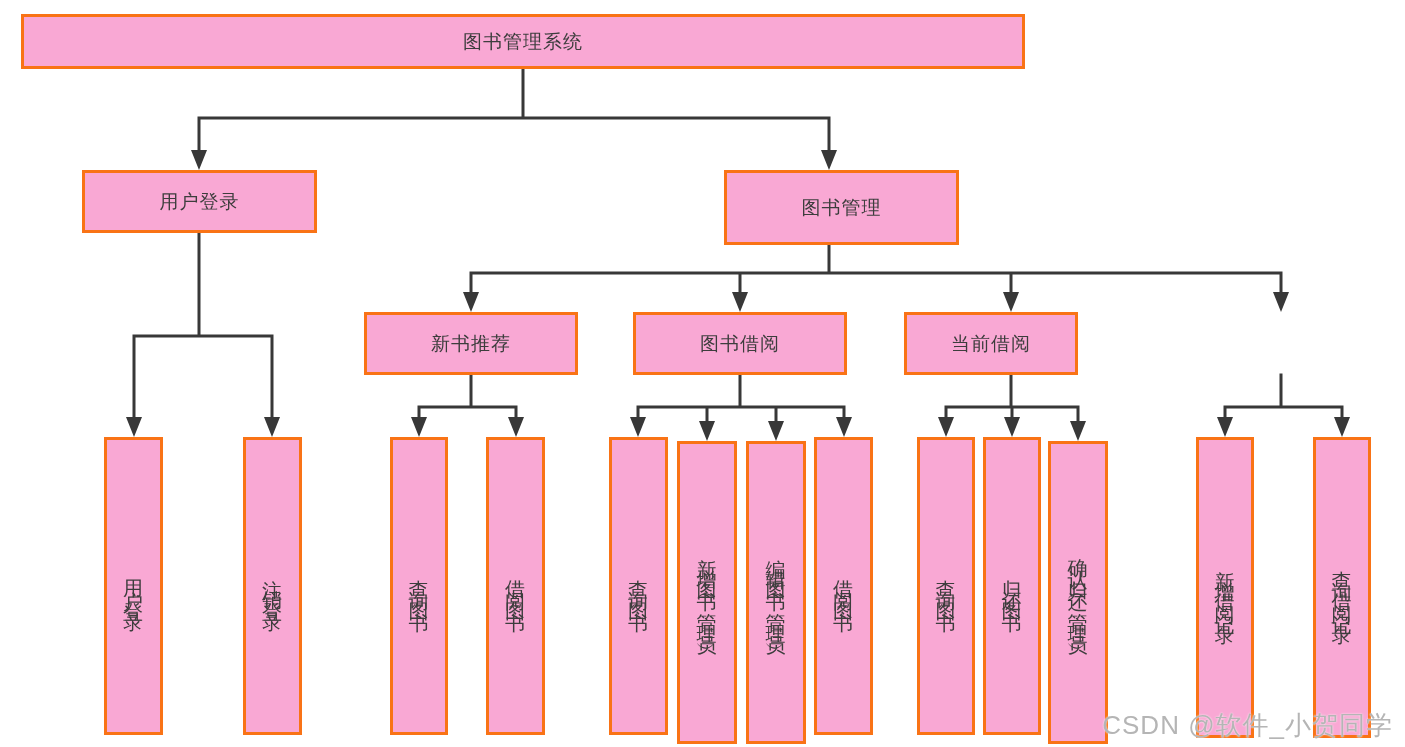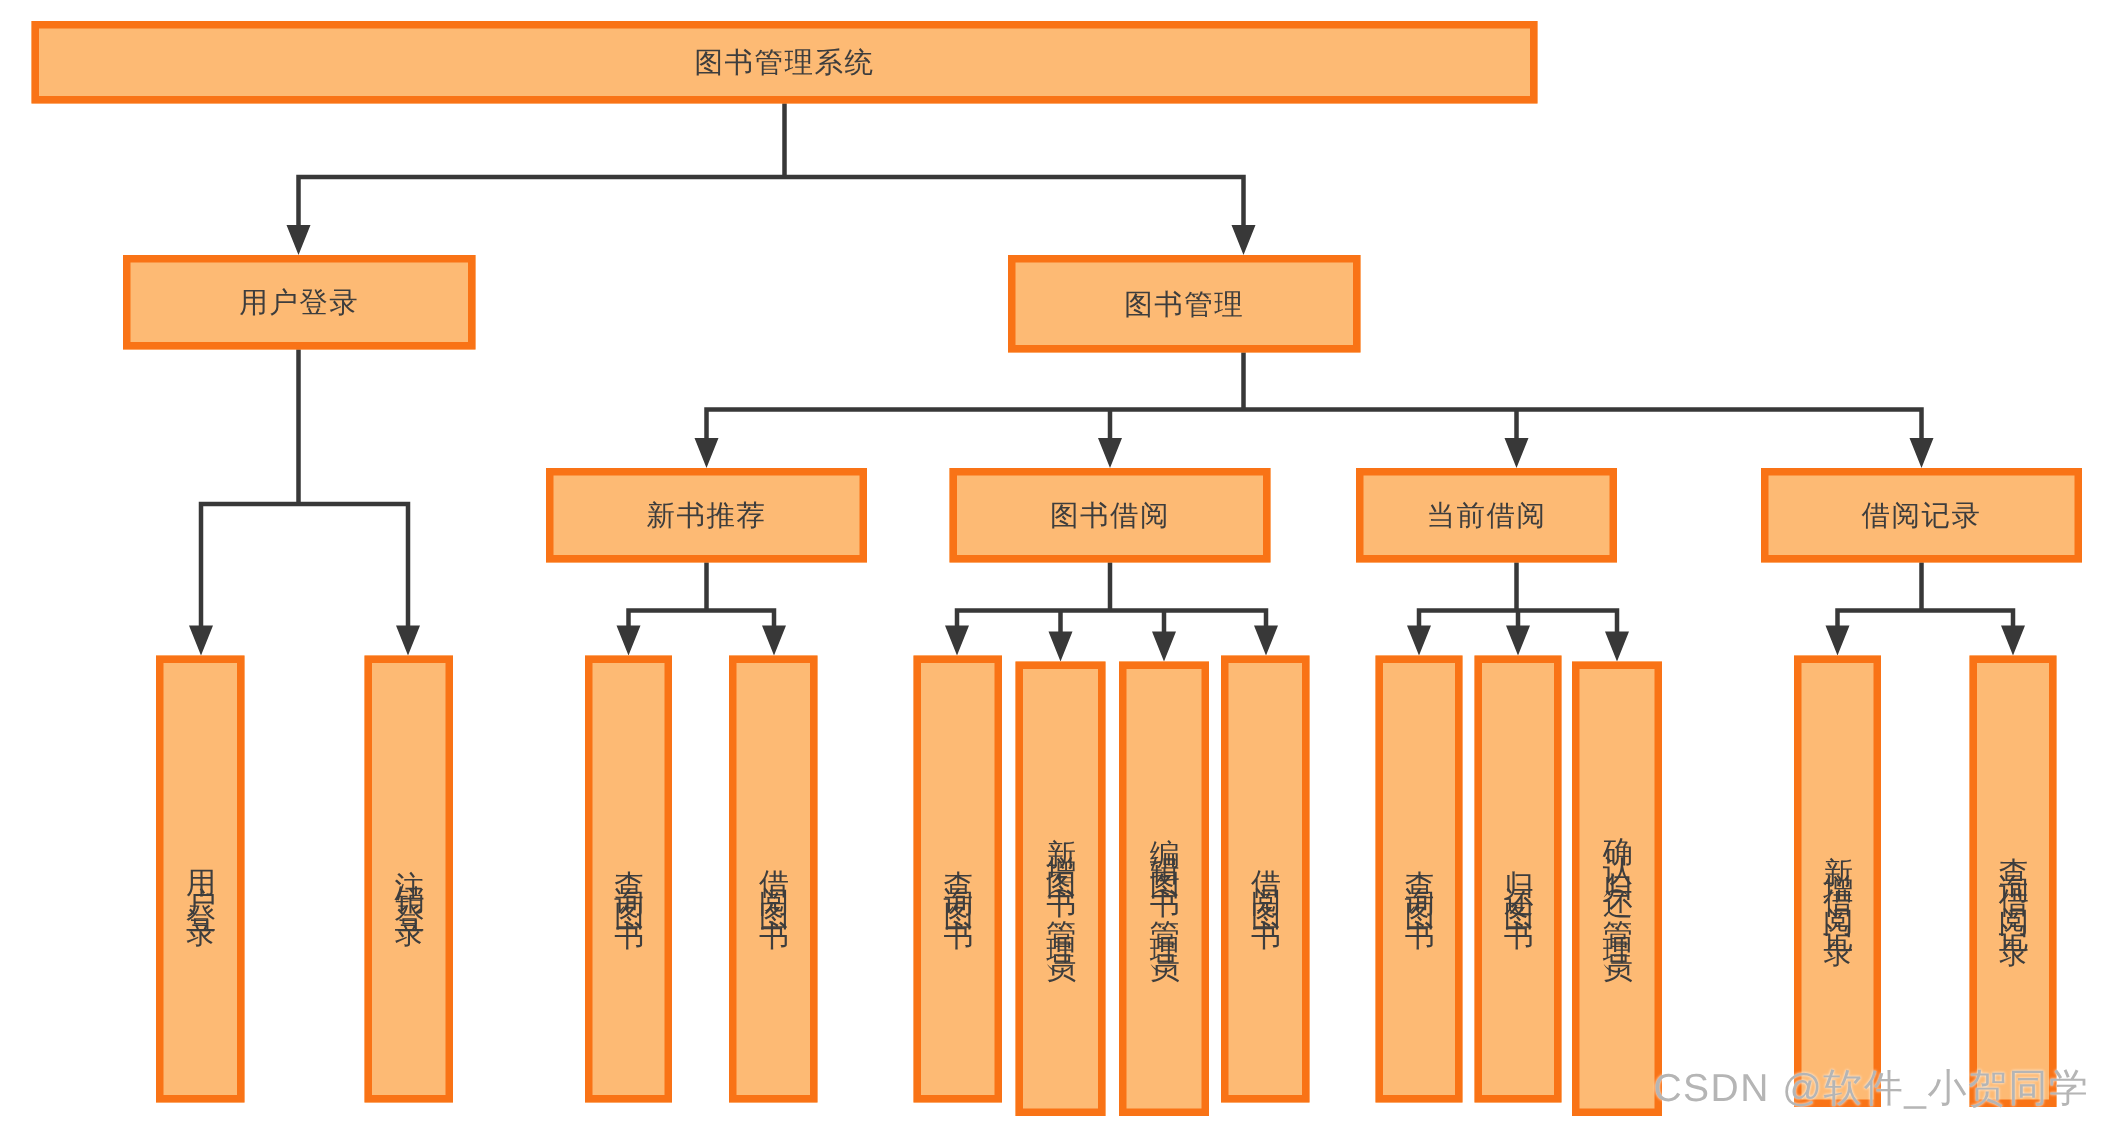--- a/index.html
+++ b/index.html
@@ -13,22 +13,22 @@
     overflow: hidden;
   }
   .wires {
     position: absolute;
     left: 0; top: 0;
     width: 1405px; height: 747px;
   }
   .node {
     position: absolute;
     box-sizing: border-box;
-    background: #fdba74;
-    border: 5px solid #f97316;
+    background: #f9a8d4;
+    border: 3px solid #f97316;
     color: #3d3d3d;
     display: flex;
     align-items: center;
     justify-content: center;
     text-align: center;
   }
   .hbox { font-size: 19px; letter-spacing: 1px; }
   .root { font-size: 19px; }
   .vbox .vtext {
     writing-mode: vertical-rl;
@@ -71,35 +71,32 @@
              M1217 417h16L1225 437Z M1334 417h16L1342 437Z"></path>
   </svg>
 
   <div class="node hbox root" style="left:21px;top:14px;width:1004px;height:55px">
     <span>图书管理系统</span>
   </div>
 
   <div class="node hbox" style="left:82px;top:170px;width:235px;height:63px">
     <span>用户登录</span>
   </div>
-  <div class="node hbox" style="left:672px;top:170px;width:235px;height:65px">
+  <div class="node hbox" style="left:724px;top:170px;width:235px;height:75px">
     <span>图书管理</span>
   </div>
 
   <div class="node hbox" style="left:364px;top:312px;width:214px;height:63px">
     <span>新书推荐</span>
   </div>
   <div class="node hbox" style="left:633px;top:312px;width:214px;height:63px">
     <span>图书借阅</span>
   </div>
   <div class="node hbox" style="left:904px;top:312px;width:174px;height:63px">
     <span>当前借阅</span>
-  </div>
-  <div class="node hbox" style="left:1174px;top:312px;width:214px;height:63px">
-    <span>借阅记录</span>
   </div>
 
   <div class="node vbox" style="left:104px;top:437px;width:59px;height:298px">
     <span class="vtext">用户登录</span>
   </div>
   <div class="node vbox" style="left:243px;top:437px;width:59px;height:298px">
     <span class="vtext">注销登录</span>
   </div>
 
   <div class="node vbox" style="left:390px;top:437px;width:58px;height:298px">

